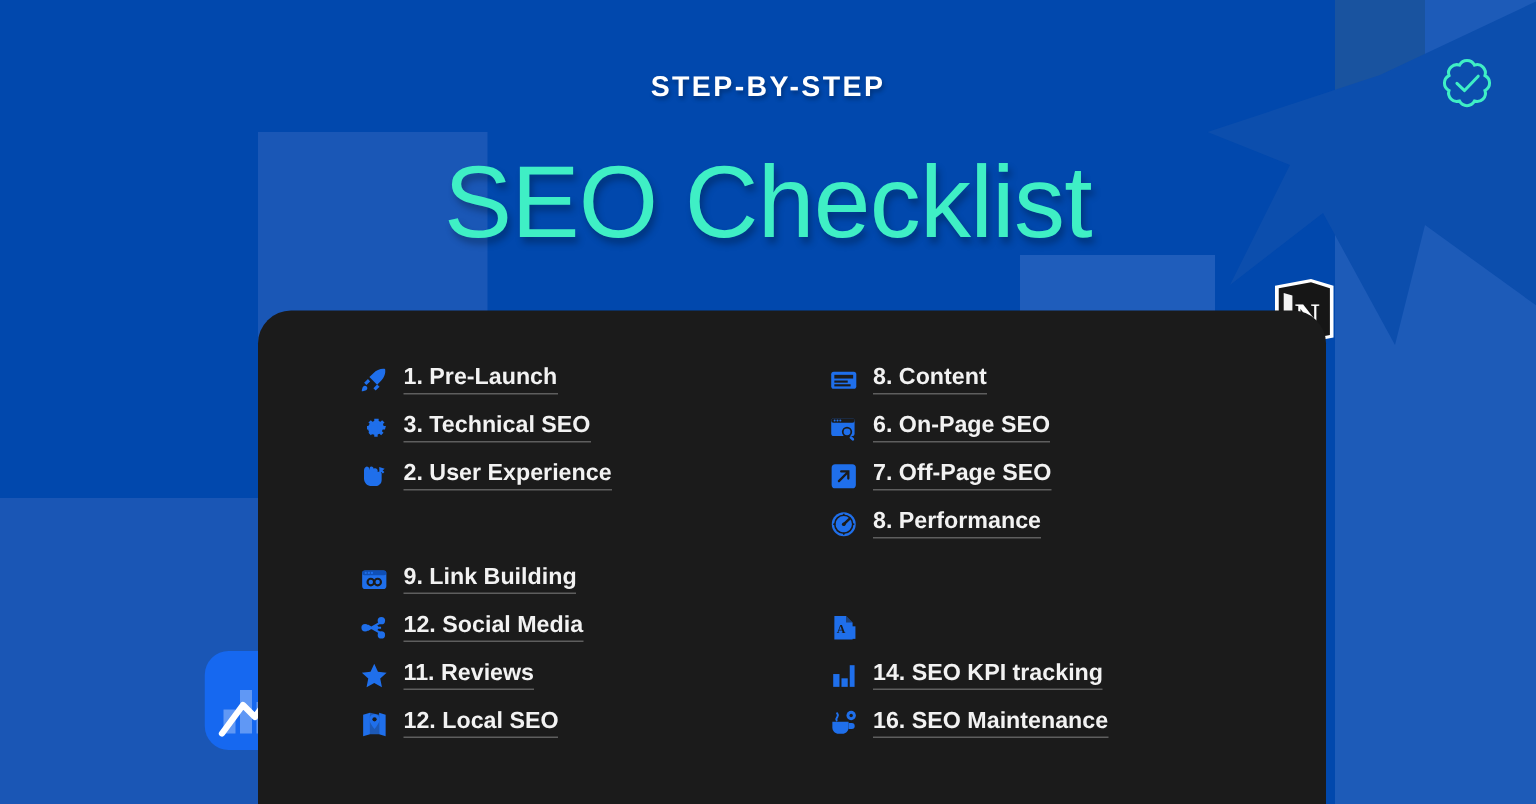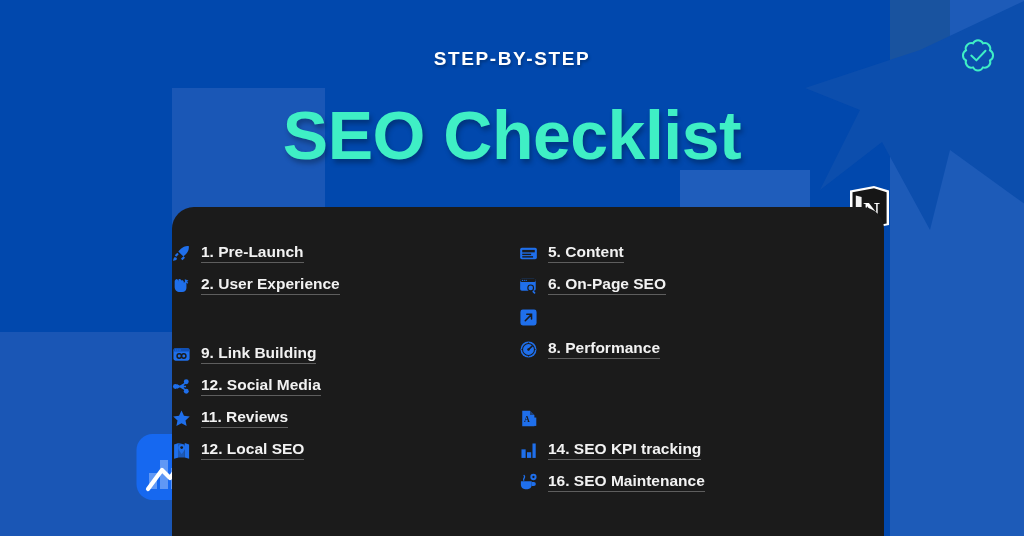--- a/index.html
+++ b/index.html
@@ -69,21 +69,21 @@
     color: #ffffff;
     text-shadow: 1px 2px 3px rgba(0,0,0,0.30);
   }
 
   .headline {
     position: absolute;
     left: 0; top: 96px;
     width: 1024px;
     text-align: center;
     font-size: 68px;
-    font-weight: bold;
+    font-weight: normal;
     letter-spacing: -0.5px;
     color: #3fefc5;
     text-shadow: 2px 4px 5px rgba(0,0,0,0.28);
   }
 
   
   .verified-badge {
     position: absolute;
     left: 955px; top: 32px;
     width: 46px; height: 46px;
@@ -110,20 +110,21 @@
     width: 712px; height: 329px;
     background: #1b1b1b;
     border-radius: 22px 22px 0 0;
     padding: 30px 0 0 0;
   }
 
   .card-grid {
     display: grid;
     grid-template-columns: 1fr 1fr;
     column-gap: 0px;
+    padding-left: 68px;
     padding-right: 18px;
   }
 
   .col { display: flex; flex-direction: column; }
 
   .group { display: flex; flex-direction: column; }
   .group + .group { margin-top: 37px; }
 
   .item {
     display: flex;
@@ -212,20 +213,30 @@
           <div class="item">
             <span class="item-icon">
               <svg width="19" height="19" viewBox="0 0 20 20">
                   <path d="M17.6 2.1c-2.8-.5-6 .7-8.2 2.9L6.6 7.8l5.4 5.4 2.8-2.8c2.2-2.2 3.4-5.4 2.8-8.3zM5.6 9.1 2.9 11.8l1.6 1.6 2.6-2.6-1.5-1.7zm3.8 6.5 1.6 1.6 2.7-2.7-1.7-1.5-2.6 2.6zM2.3 14.3c-.9.9-1.1 3.5-1.1 3.5s2.6-.2 3.5-1.1c.6-.6.6-1.6 0-2.3-.7-.7-1.8-.7-2.4-.1z" fill="currentColor"></path>
                 </svg>
             </span>
             <span class="item-label">1. Pre-Launch</span>
           </div>
 
 
+          <div class="item">
+            <span class="item-icon">
+              <svg width="19" height="19" viewBox="0 0 20 20">
+                  <path d="M10 6.6A3.4 3.4 0 1 0 10 13.4 3.4 3.4 0 0 0 10 6.6zm0 5.2a1.8 1.8 0 1 1 0-3.6 1.8 1.8 0 0 1 0 3.6z" fill="currentColor"></path>
+                  <path d="M18.2 8.4h-1.6l-.5-1.3 1.1-1.1-1.7-1.7-1.1 1.1-1.3-.5V3.3H10v1.6l-1.3.5-1.1-1.1L5.9 6l1.1 1.1-.5 1.3H4.9v2.4h1.6l.5 1.3L5.9 13.2l1.7 1.7 1.1-1.1 1.3.5v1.6h2.4V14.3l1.3-.5 1.1 1.1 1.7-1.7-1.1-1.1.5-1.3h1.6z" fill="currentColor"></path>
+                  <path d="M10 5.6A4.4 4.4 0 1 0 10 14.4 4.4 4.4 0 0 0 10 5.6zm0 6.6a2.2 2.2 0 1 1 0-4.4 2.2 2.2 0 0 1 0 4.4z" fill="currentColor"></path>
+                </svg>
+            </span>
+            <span class="item-label">3. Technical SEO</span>
+          </div>
 
           <div class="item">
             <span class="item-icon">
               <svg width="19" height="19" viewBox="0 0 20 20">
                   <path d="M5.4 3.2c-1.4 0-2.6 1.2-2.6 2.7v5.6c0 3 2.4 5.4 5.4 5.4h2.7c2.4 0 4.3-1.9 4.3-4.3V8.3c0-.9-.8-1.6-1.7-1.6-.4 0-.8.2-1.1.4V6c0-.9-.8-1.6-1.7-1.6-.4 0-.8.1-1.1.4v-.1c0-.9-.7-1.6-1.6-1.6-.4 0-.8.1-1.1.4V5.9c0-1.5-1.1-2.7-2.5-2.7z" fill="currentColor"></path>
                   <path d="M13.5 3.5l3.8 1.2-1.4 1.3 1.2 1.1-1 1-1.2-1.1-1.3 1.4z" fill="currentColor"></path>
                 </svg>
             </span>
             <span class="item-label">2. User Experience</span>
           </div>
@@ -291,21 +302,21 @@
 
           <div class="item">
             <span class="item-icon">
               <svg width="19" height="19" viewBox="0 0 20 20">
                   <rect x="1.2" y="4" width="17.6" height="12" rx="1.8" fill="currentColor"></rect>
                   <rect x="3.4" y="6.2" width="13.2" height="2.6" fill="#1b1b1b"></rect>
                   <rect x="3.4" y="10.2" width="9.4" height="1.5" fill="#1b1b1b"></rect>
                   <rect x="3.4" y="12.8" width="11.4" height="1.5" fill="#1b1b1b"></rect>
                 </svg>
             </span>
-            <span class="item-label">5. Content</span>
+            <span class="item-label">8. Content</span>
           </div>
 
           <div class="item">
             <span class="item-icon">
               <svg width="19" height="19" viewBox="0 0 20 20">
                   <rect x="1.2" y="3" width="16.4" height="12.4" rx="1.8" fill="currentColor"></rect>
                   <rect x="1.2" y="3" width="16.4" height="3.2" rx="1.5" fill="#1b1b1b"></rect>
                   <circle cx="3.6" cy="4.6" r="0.7" fill="currentColor"></circle>
                   <circle cx="5.6" cy="4.6" r="0.7" fill="currentColor"></circle>
                   <circle cx="7.6" cy="4.6" r="0.7" fill="currentColor"></circle>
@@ -317,20 +328,21 @@
             <span class="item-label">6. On-Page SEO</span>
           </div>
 
           <div class="item">
             <span class="item-icon">
               <svg width="19" height="19" viewBox="0 0 20 20">
                   <rect x="1.5" y="1.5" width="17" height="17" rx="2.6" fill="currentColor"></rect>
                   <path d="M6.6 13.4 13 7M8.2 6.6h5v5" stroke="#1b1b1b" stroke-width="1.6" stroke-linecap="round" fill="none"></path>
                 </svg>
             </span>
+            <span class="item-label">7. Off-Page SEO</span>
           </div>
 
           <div class="item">
             <span class="item-icon">
               <svg width="19" height="19" viewBox="0 0 20 20">
                   <circle cx="10" cy="10" r="8.4" fill="currentColor"></circle>
                   <circle cx="10" cy="10" r="6.3" fill="none" stroke="#1b1b1b" stroke-width="1.1"></circle>
                   <path d="M10 10 L13.8 6.4" stroke="#1b1b1b" stroke-width="1.7" stroke-linecap="round"></path>
                   <circle cx="10" cy="10" r="1.3" fill="#1b1b1b"></circle>
                   <path d="M10 2.6v1.6M17.4 10h-1.6M10 17.4v-1.6M2.6 10h1.6" stroke="#1b1b1b" stroke-width="1.1"></path>

